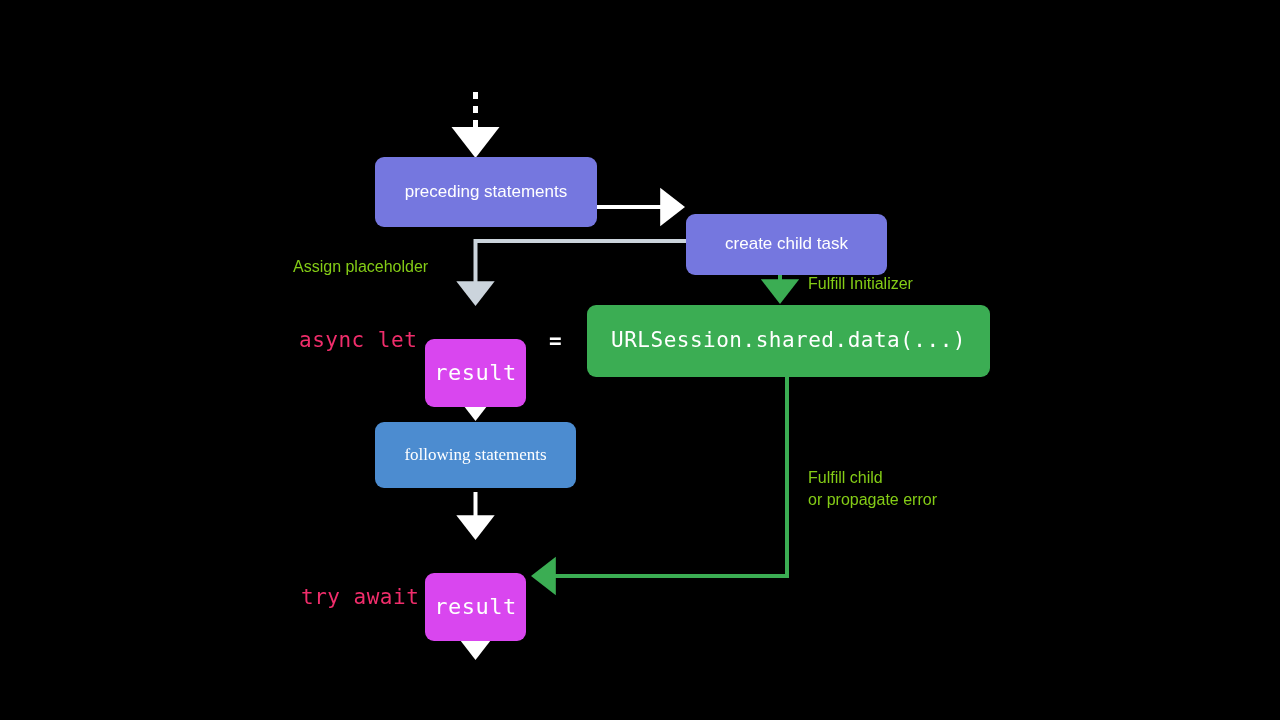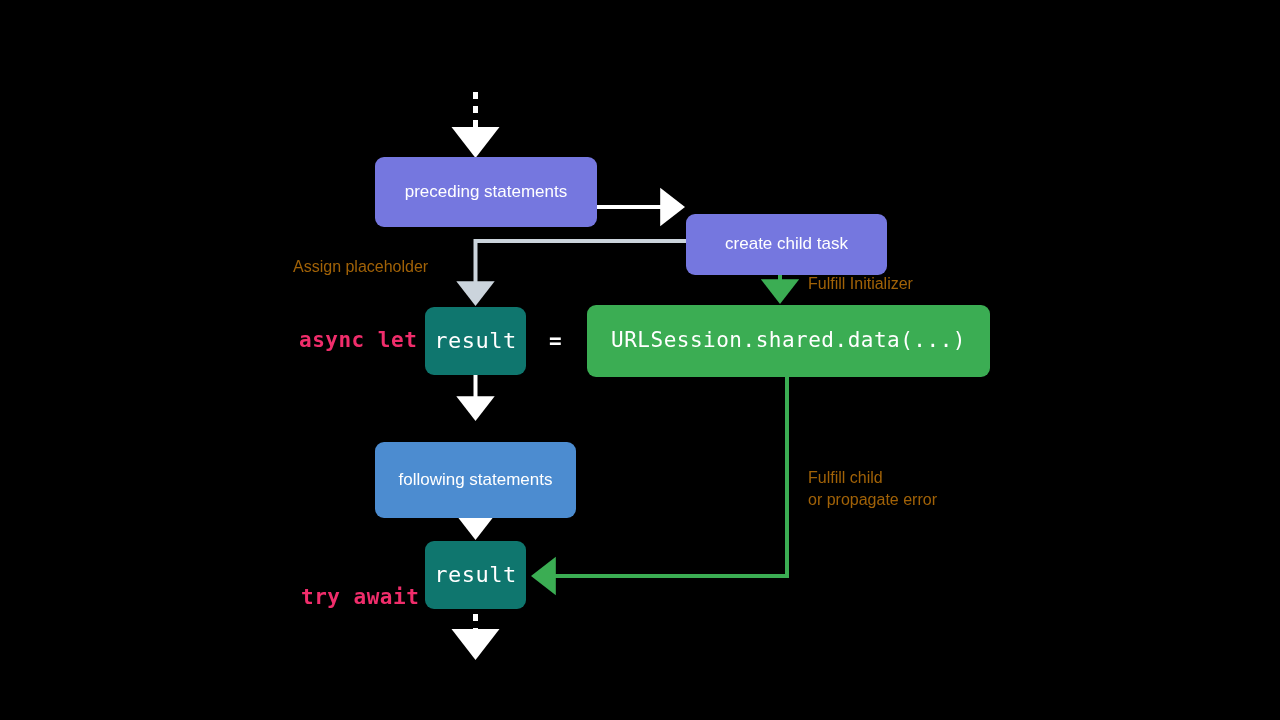--- a/index.html
+++ b/index.html
@@ -40,64 +40,65 @@
 
   .node-purple {
     background: #7577DF;
     font-size: 17px;
   }
   .node-blue {
     background: #4C8CD0;
     font-size: 17px;
   }
   .node-gray {
-    background: #0f766e;
+    background: #d946ef;
     font-family: "DejaVu Sans Mono", monospace;
     font-size: 22px;
     letter-spacing: 0.5px;
+    margin-top: 32px;
   }
   .node-green {
     background: #3BAD53;
     font-family: "DejaVu Sans Mono", monospace;
     font-size: 21px;
     letter-spacing: 0.5px;
   }
 
   .kw {
     position: absolute;
     color: #F02D6B;
     font-family: "DejaVu Sans Mono", monospace;
     font-size: 21px;
-    font-weight: bold;
+    font-weight: normal;
     letter-spacing: 0.5px;
     white-space: nowrap;
   }
 
   .eq {
     position: absolute;
     color: #FFFFFF;
     font-family: "DejaVu Sans Mono", monospace;
     font-size: 21px;
     font-weight: bold;
   }
 
   .ann {
     position: absolute;
-    color: #a16207;
+    color: #84cc16;
     font-size: 16px;
     line-height: 22px;
     white-space: pre-line;
   }
 
   
   #box-preceding      { left: 375px; top: 157px;  width: 222px; height: 70px; }
   #box-child-task     { left: 686px; top: 200px;  width: 201px; height: 61px; margin-top: 14px; }
   #box-result-top     { left: 425px; top: 307px;  width: 101px; height: 68px; }
   #box-urlsession     { left: 587px; top: 305px;  width: 403px; height: 72px; }
-  #box-following      { left: 375px; top: 442px;  width: 201px; height: 76px; }
+  #box-following      { left: 375px; top: 422px;  width: 201px; height: 66px; font-family: Liberation Serif, serif; }
   #box-result-bottom  { left: 425px; top: 541px;  width: 101px; height: 68px; }
 
   #kw-async-let { left: 299px; top: 328px; }
   #kw-try-await { left: 301px; top: 563px; margin-top: 22px; }
   #eq-sign      { left: 549px; top: 329px; }
 
   #ann-assign    { left: 293px; top: 256px; }
   #ann-evaluate  { left: 808px; top: 273px; }
   #ann-fulfill   { left: 808px; top: 467px; }
 </style>

